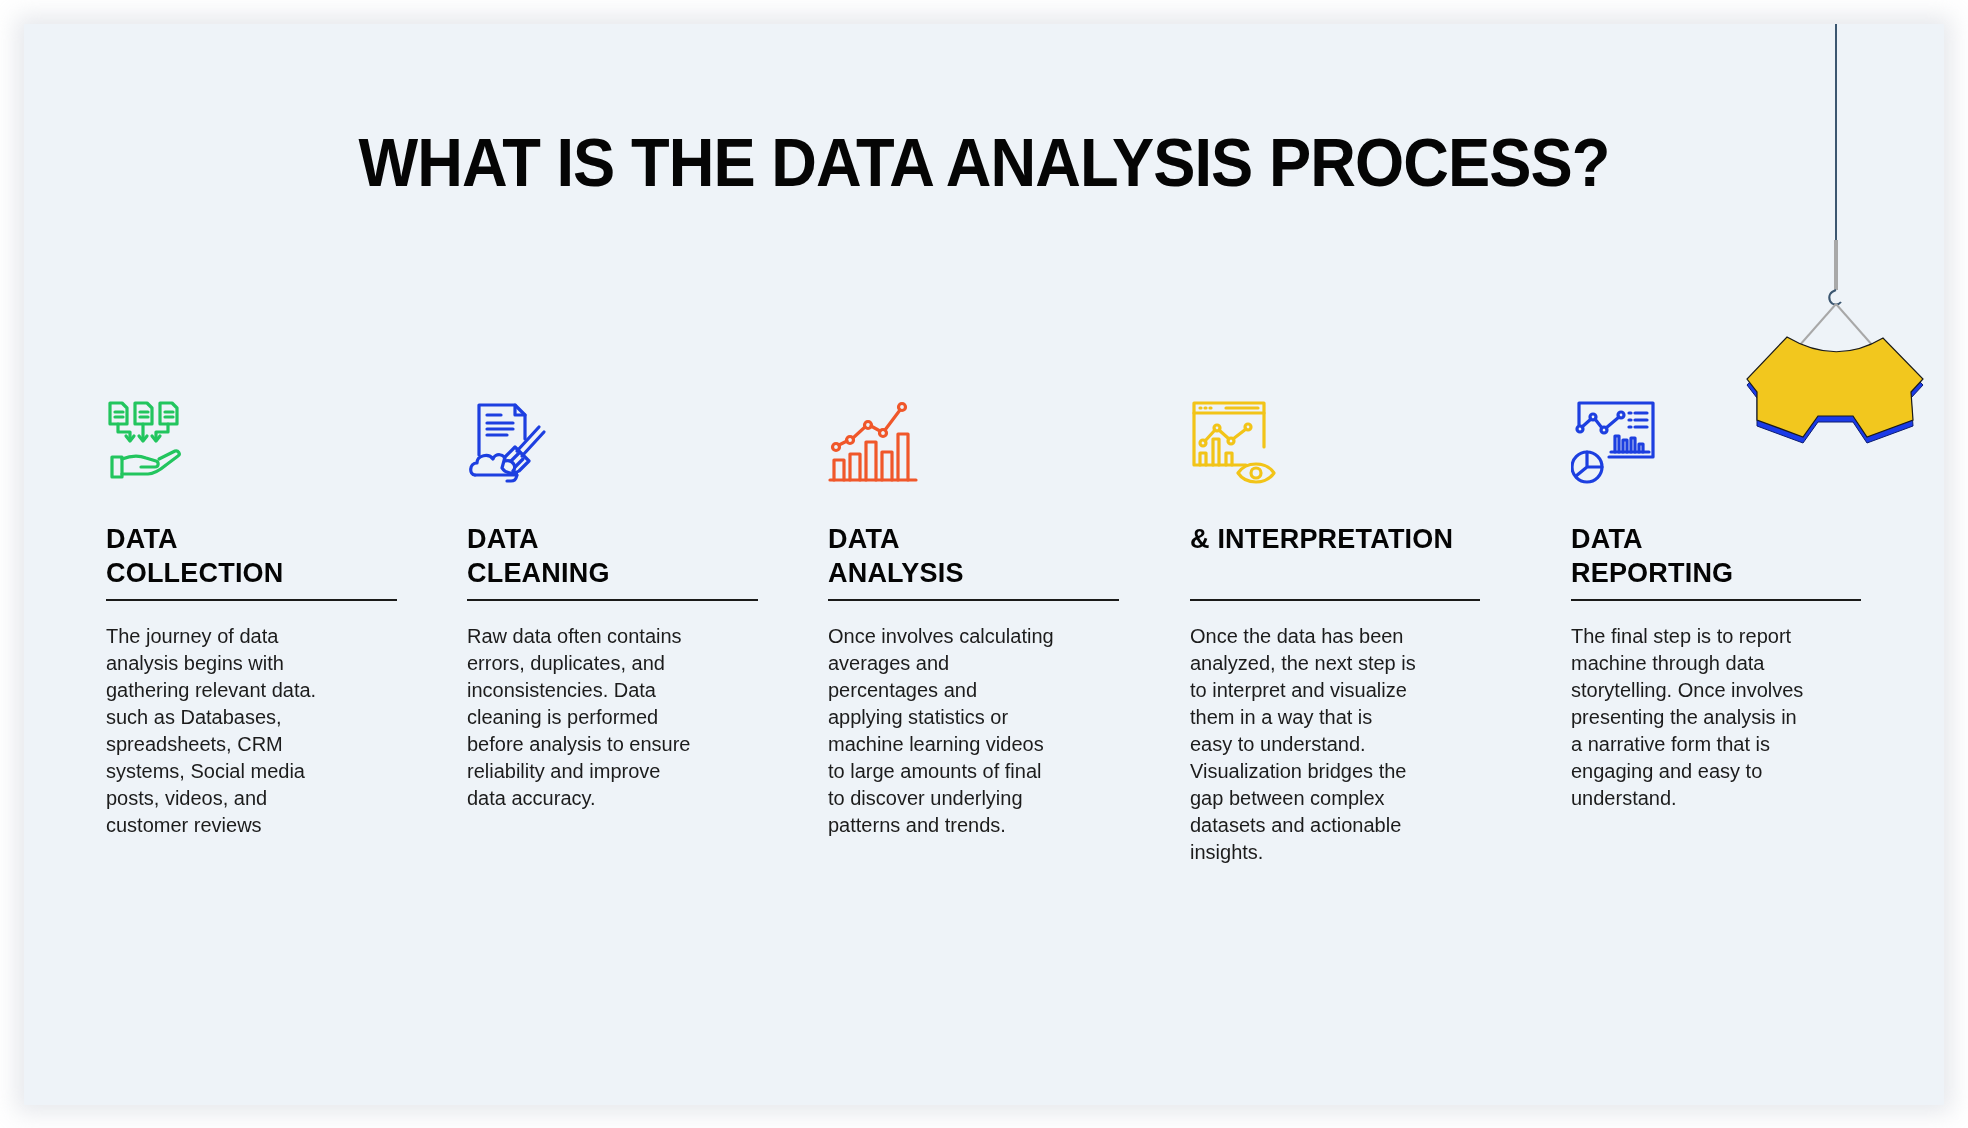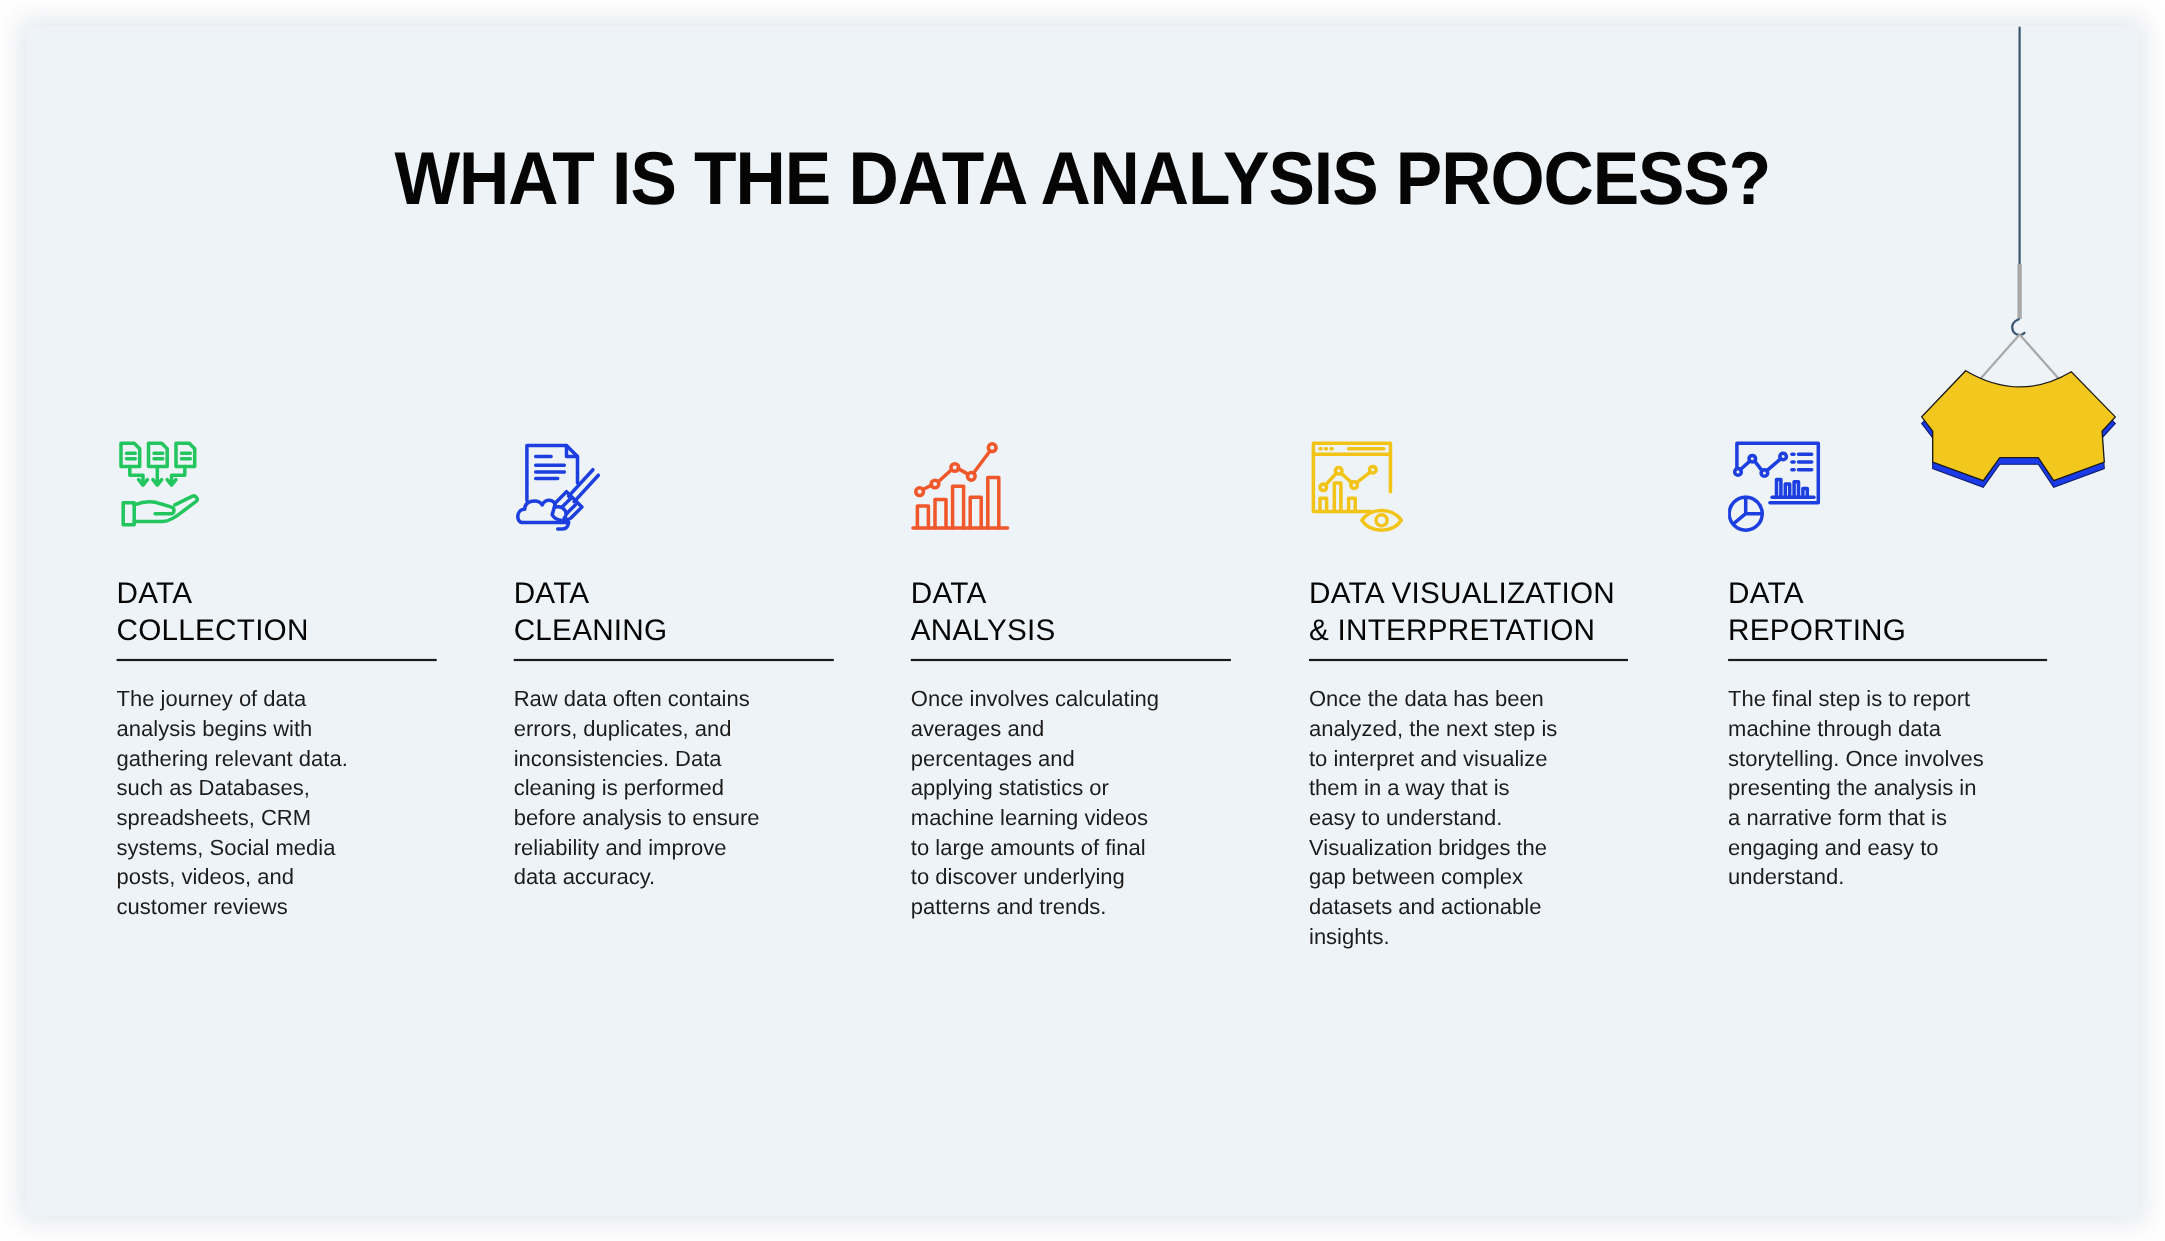--- a/index.html
+++ b/index.html
@@ -47,21 +47,21 @@
       width: 90px;
       height: 90px;
       display: block;
     }
     .step .heading {
       position: absolute;
       top: 127px;
       left: 0;
       margin: 0;
       font-size: 27px;
-      font-weight: 400;
+      font-weight: 700;
       line-height: 34px;
       color: #050505;
       white-space: nowrap;
       letter-spacing: 0.2px;
     }
     .step .heading span { display: block; }
     .step .divider {
       position: absolute;
       top: 204px;
       left: 0;
@@ -205,21 +205,20 @@
     <path d="M36 70 v-12 h6 v12"></path>
     <circle cx="13" cy="48" r="3"></circle>
     <circle cx="27" cy="33" r="3"></circle>
     <circle cx="41" cy="46" r="3"></circle>
     <circle cx="58" cy="32" r="3"></circle>
     <path d="M15 46 l10 -11 M29 35 l10 9 M43 44 l13 -10"></path>
     <path d="M48 78 c8 -12 28 -12 36 0 c-8 12 -28 12 -36 0 z"></path>
     <circle cx="66" cy="78" r="5"></circle>
   </svg>
   <h2 class="heading">
-    <span>DATA VISUALIZATION</span>
     <span>&amp; INTERPRETATION</span>
   </h2>
   <div class="divider" style="width:290px;"></div>
   <p class="body">
     <span>Once the data has been</span>
     <span>analyzed, the next step is</span>
     <span>to interpret and visualize</span>
     <span>them in a way that is</span>
     <span>easy to understand.</span>
     <span>Visualization bridges the</span>

